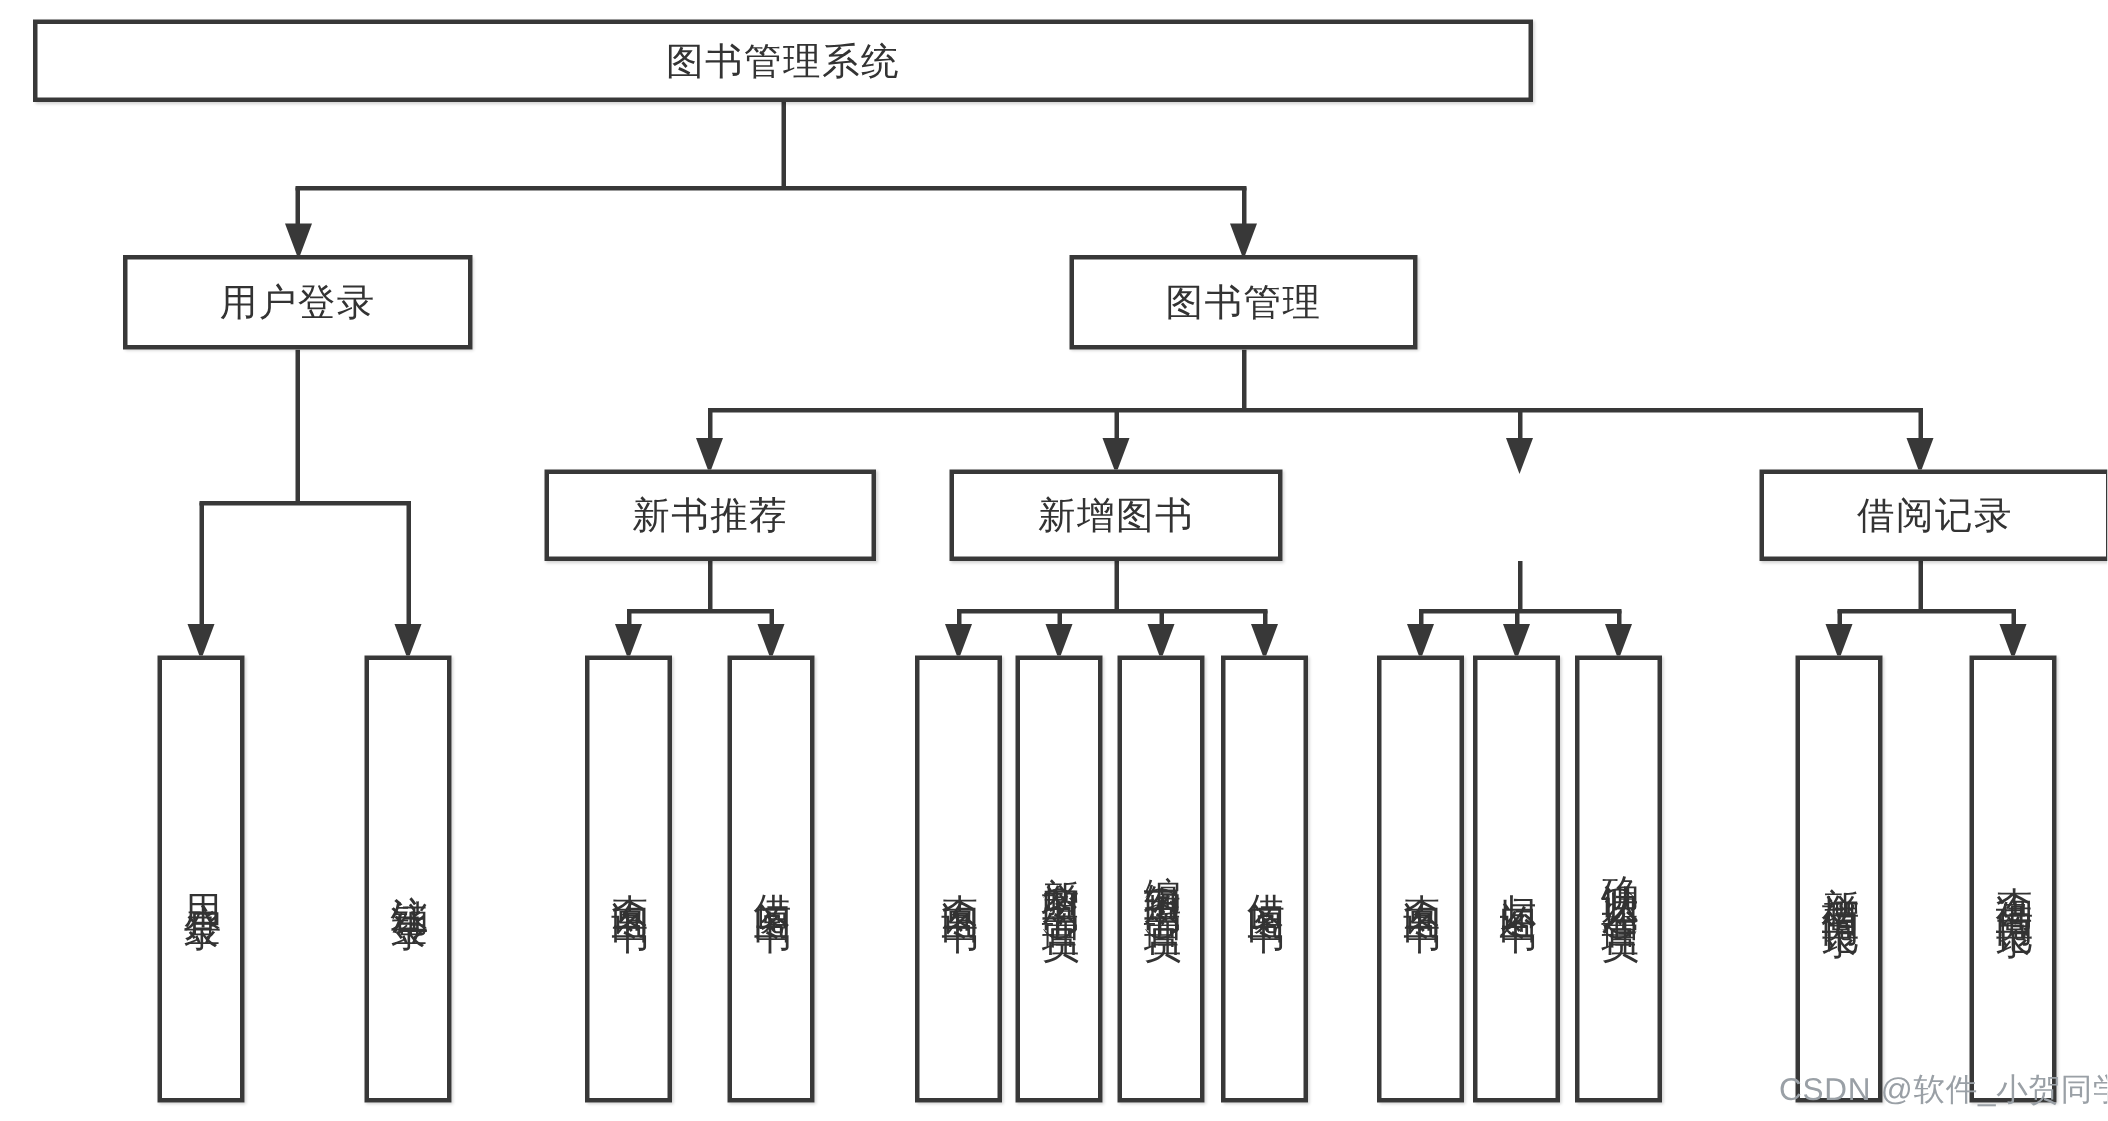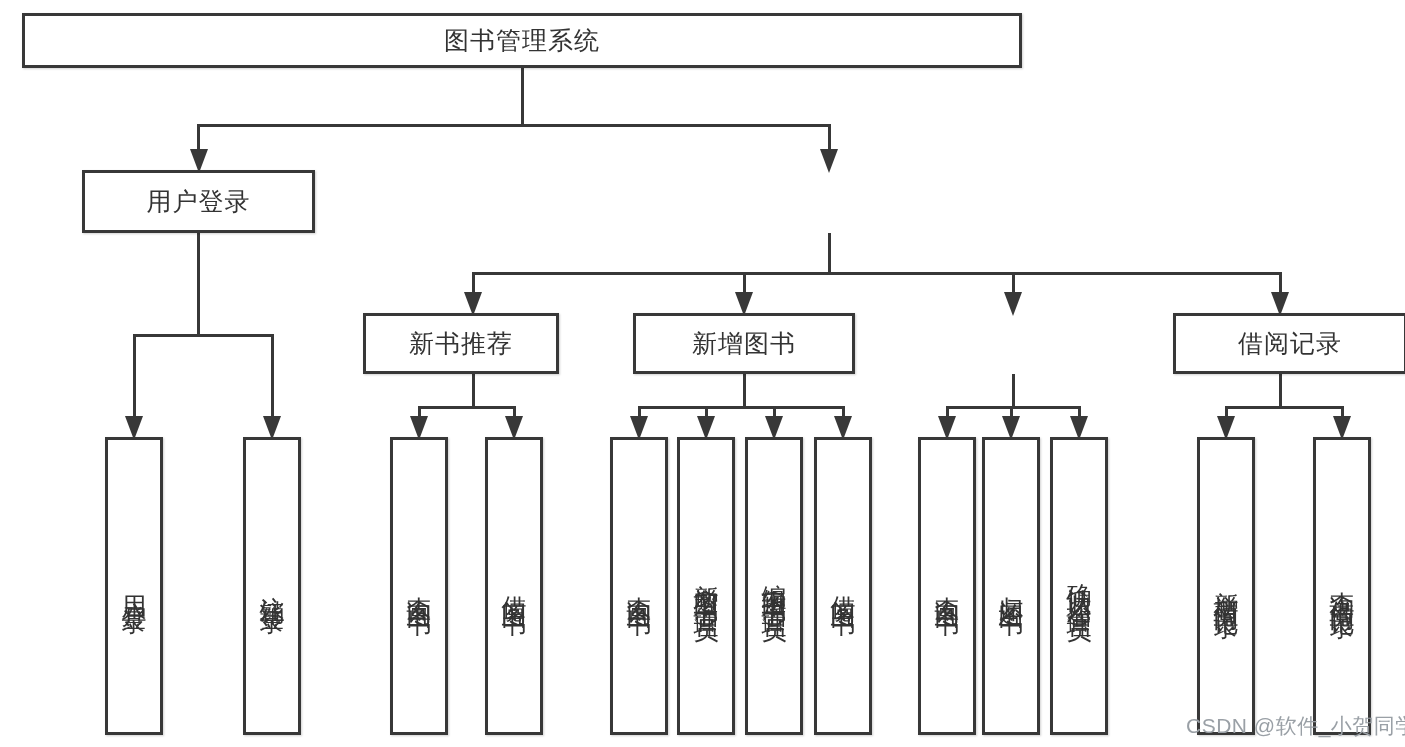--- a/index.html
+++ b/index.html
@@ -63,21 +63,22 @@
     z-index: 5;
   }
 </style>
 </head>
 <body>
 
 <div class="stage" id="stage">
   <div class="watermark">CSDN @软件_小贺同学</div>
 <div class="node h" style="left: 22px; top: 13px; width: 1000px; height: 55px;">图书管理系统</div>
     <div class="node h" style="left: 82px; top: 170px; width: 233px; height: 63px;">用户登录</div>
-    <div class="node h" style="left: 363px; top: 313px; width: 196px; height: 61px;">新书推荐</div>
+    <div class="node h" style="left: 713px; top: 170px; width: 232px; height: 63px;">图书管理</div>
+    <div class="node h" style="left: 363px; top: 313px; width: 221px; height: 61px;">新书推荐</div>
     <div class="node h" style="left: 633px; top: 313px; width: 222px; height: 61px;">新增图书</div>
     <div class="node h" style="left: 1173px; top: 313px; width: 234px; height: 61px;">借阅记录</div>
     <div class="node v" style="left: 105px; top: 437px; width: 58px; height: 298px;">用户登录</div>
     <div class="node v" style="left: 243px; top: 437px; width: 58px; height: 298px;">注销登录</div>
     <div class="node v" style="left: 390px; top: 437px; width: 58px; height: 298px;">查询图书</div>
     <div class="node v" style="left: 485px; top: 437px; width: 58px; height: 298px;">借阅图书</div>
     <div class="node v" style="left: 610px; top: 437px; width: 58px; height: 298px;">查询图书</div>
     <div class="node v" style="left: 677px; top: 437px; width: 58px; height: 298px;">新增图书（管理员）</div>
     <div class="node v" style="left: 745px; top: 437px; width: 58px; height: 298px;">编辑图书（管理员）</div>
     <div class="node v" style="left: 814px; top: 437px; width: 58px; height: 298px;">借阅图书</div>

